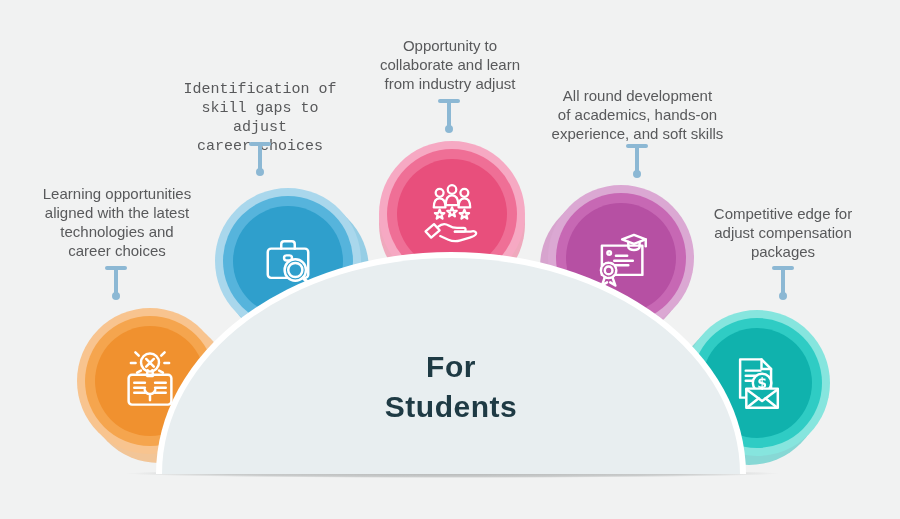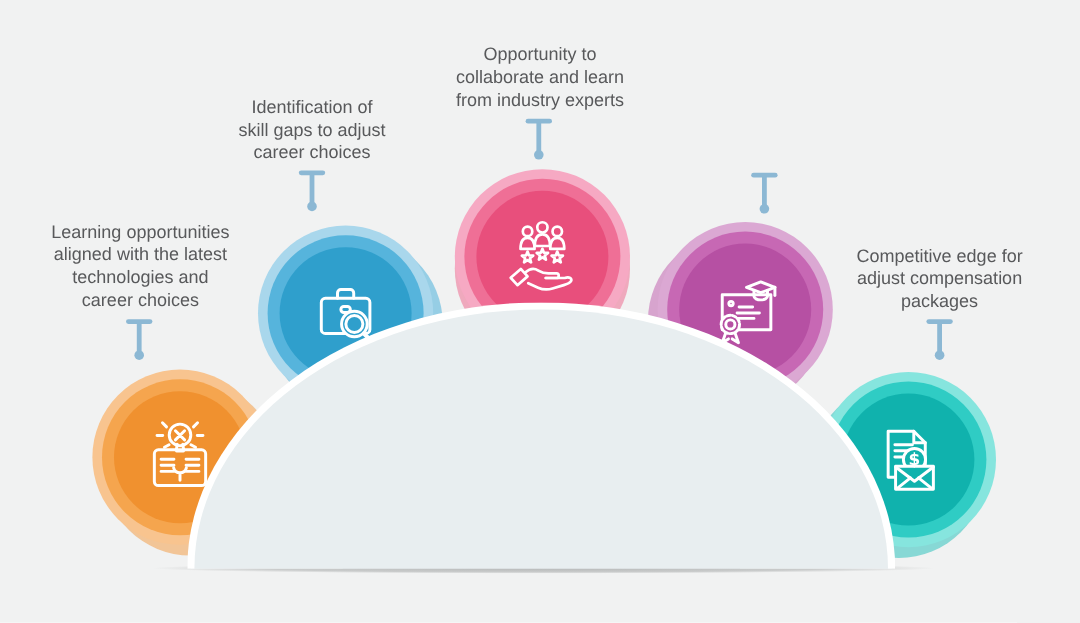--- a/index.html
+++ b/index.html
@@ -163,31 +163,36 @@
           <path d="M22.5 37.5 L36.5 48 L50.5 37.5"></path>
           <path d="M23.5 53.5 L33.5 45.5 M49.5 53.5 L39.5 45.5"></path>
         </g>
         <text x="36.5" y="36.3" font-size="12.5" font-weight="bold" fill="#ffffff" text-anchor="middle" font-family="DejaVu Sans, sans-serif">$</text>
       </svg>
     </div>
   </div>
 
   <div class="dome-shadow"></div>
   <div class="dome" style="background-color: rgb(232, 238, 240); border-color: rgb(255, 255, 255);"></div>
+  <div class="title" style="color: rgb(30, 58, 68);">For
+Students</div>
 
   <div class="label" style="left: 12px; top: 184px; width: 210px; color: rgb(88, 89, 91);">Learning opportunities
 aligned with the latest
 technologies and
 career choices</div>
-  <div class="label" style="left: 175px; top: 80px; width: 170px; color: rgb(88, 89, 91);">Identification of
+  <div class="label" style="left: 175px; top: 80px; width: 170px; color: rgb(88, 89, 91); font-family: Liberation Mono, monospace;">Identification of
 skill gaps to adjust
 career choices</div>
   <div class="label" style="left: 355px; top: 36px; width: 190px; color: rgb(88, 89, 91);">Opportunity to
 collaborate and learn
-from industry experts</div>
+from industry adjust</div>
+  <div class="label" style="left: 535px; top: 86px; width: 205px; color: rgb(88, 89, 91);">All round development
+of academics, hands-on
+experience, and soft skills</div>
   <div class="label" style="left: 693px; top: 204px; width: 180px; color: rgb(88, 89, 91);">Competitive edge for
 adjust compensation
 packages</div>
 
   <div class="pin" style="left: 105px; top: 266px; color: rgb(140, 184, 212);">
     <div class="pin-bar"></div>
     <div class="pin-stem"></div>
     <div class="pin-dot"></div>
   </div>
   <div class="pin" style="left: 249px; top: 142px; color: rgb(140, 184, 212);">

